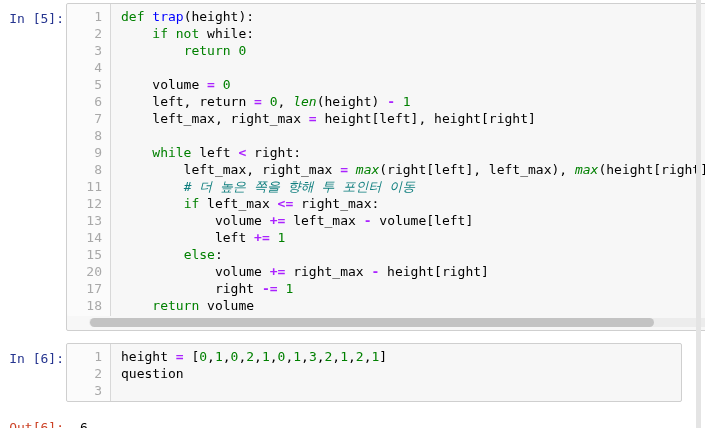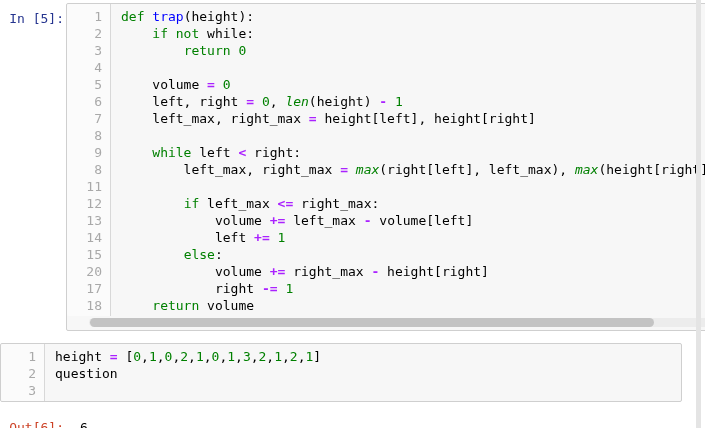--- a/index.html
+++ b/index.html
@@ -117,42 +117,43 @@
             <div class="ln">20</div>
             <div class="ln">17</div>
             <div class="ln">18</div>
           </div>
         <div class="code">
             <div class="code-line"><span class="tk-k">def</span><span class="tk-t"> </span><span class="tk-d">trap</span><span class="tk-t">(height):</span></div>
             <div class="code-line"><span class="tk-t">    </span><span class="tk-k">if</span><span class="tk-t"> </span><span class="tk-k">not</span><span class="tk-t"> while:</span></div>
             <div class="code-line"><span class="tk-t">        </span><span class="tk-k">return</span><span class="tk-t"> </span><span class="tk-n">0</span></div>
             <div class="code-line">&nbsp;</div>
             <div class="code-line"><span class="tk-t">    volume </span><span class="tk-o">=</span><span class="tk-t"> </span><span class="tk-n">0</span></div>
-            <div class="code-line"><span class="tk-t">    left, right </span><span class="tk-o">=</span><span class="tk-t"> </span><span class="tk-n">0</span><span class="tk-t">, </span><span class="tk-b">len</span><span class="tk-t">(height) </span><span class="tk-o">-</span><span class="tk-t"> </span><span class="tk-n">1</span></div>
+            <div class="code-line"><span class="tk-t">    left, return </span><span class="tk-o">=</span><span class="tk-t"> </span><span class="tk-n">0</span><span class="tk-t">, </span><span class="tk-b">len</span><span class="tk-t">(height) </span><span class="tk-o">-</span><span class="tk-t"> </span><span class="tk-n">1</span></div>
             <div class="code-line"><span class="tk-t">    left_max, right_max </span><span class="tk-o">=</span><span class="tk-t"> height[left], height[right]</span></div>
             <div class="code-line">&nbsp;</div>
             <div class="code-line"><span class="tk-t">    </span><span class="tk-k">while</span><span class="tk-t"> left </span><span class="tk-o">&lt;</span><span class="tk-t"> right:</span></div>
             <div class="code-line"><span class="tk-t">        left_max, right_max </span><span class="tk-o">=</span><span class="tk-t"> </span><span class="tk-b">max</span><span class="tk-t">(right[left], left_max), </span><span class="tk-b">max</span><span class="tk-t">(height[right], right_max)</span></div>
-            <div class="code-line"><span class="tk-t">        </span></div>
+            <div class="code-line"><span class="tk-t">        </span><span class="tk-c"># 더 높은 쪽을 향해 투 포인터 이동</span></div>
             <div class="code-line"><span class="tk-t">        </span><span class="tk-k">if</span><span class="tk-t"> left_max </span><span class="tk-o">&lt;=</span><span class="tk-t"> right_max:</span></div>
             <div class="code-line"><span class="tk-t">            volume </span><span class="tk-o">+=</span><span class="tk-t"> left_max </span><span class="tk-o">-</span><span class="tk-t"> volume[left]</span></div>
             <div class="code-line"><span class="tk-t">            left </span><span class="tk-o">+=</span><span class="tk-t"> </span><span class="tk-n">1</span></div>
             <div class="code-line"><span class="tk-t">        </span><span class="tk-k">else</span><span class="tk-t">:</span></div>
             <div class="code-line"><span class="tk-t">            volume </span><span class="tk-o">+=</span><span class="tk-t"> right_max </span><span class="tk-o">-</span><span class="tk-t"> height[right]</span></div>
             <div class="code-line"><span class="tk-t">            right </span><span class="tk-o">-=</span><span class="tk-t"> </span><span class="tk-n">1</span></div>
             <div class="code-line"><span class="tk-t">    </span><span class="tk-k">return</span><span class="tk-t"> volume</span></div>
           </div>
       </div>
       <div class="hscrollbar">
         <div class="thumb"></div>
       </div>
     </div>
   </div>
 
   <div class="cell code-cell-2">
+    <div class="prompt in-prompt">In [6]:</div>
     <div class="input-area">
       <div class="editor-body">
         <div class="gutter">
             <div class="ln">1</div>
             <div class="ln">2</div>
             <div class="ln">3</div>
           </div>
         <div class="code">
             <div class="code-line"><span class="tk-t">height </span><span class="tk-o">=</span><span class="tk-t"> [</span><span class="tk-n">0</span><span class="tk-t">,</span><span class="tk-n">1</span><span class="tk-t">,</span><span class="tk-n">0</span><span class="tk-t">,</span><span class="tk-n">2</span><span class="tk-t">,</span><span class="tk-n">1</span><span class="tk-t">,</span><span class="tk-n">0</span><span class="tk-t">,</span><span class="tk-n">1</span><span class="tk-t">,</span><span class="tk-n">3</span><span class="tk-t">,</span><span class="tk-n">2</span><span class="tk-t">,</span><span class="tk-n">1</span><span class="tk-t">,</span><span class="tk-n">2</span><span class="tk-t">,</span><span class="tk-n">1</span><span class="tk-t">]</span></div>
             <div class="code-line"><span class="tk-t">question</span></div>

